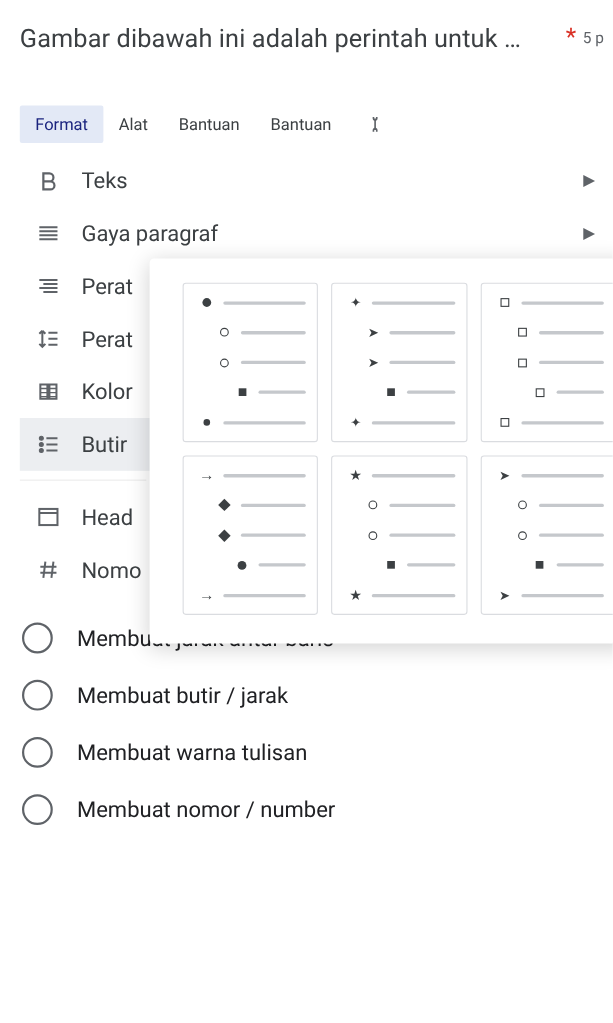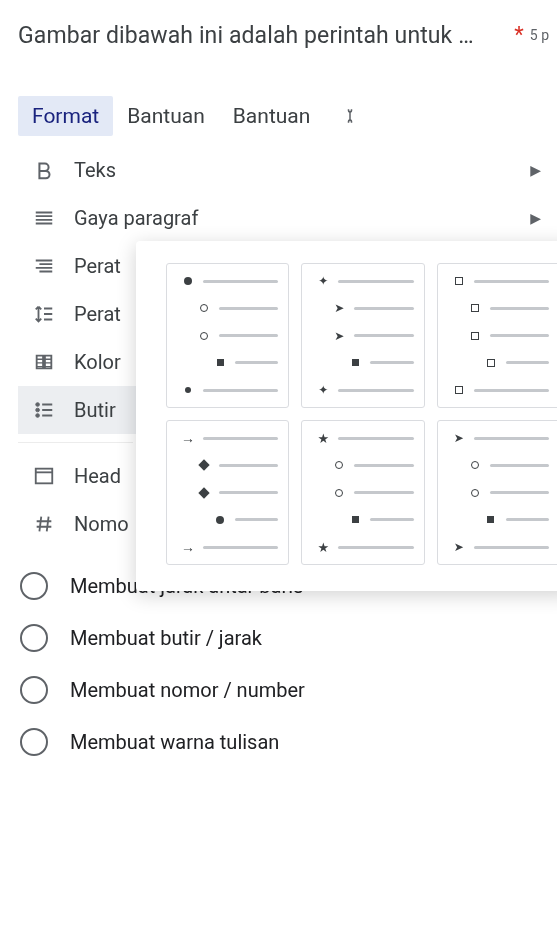--- a/index.html
+++ b/index.html
@@ -15,21 +15,21 @@
   }
   html,body{margin:0;padding:0;background:#fff;font-family:"Google Sans",Roboto,Arial,sans-serif;color:var(--text);}
   .page{width:557px;height:930px;box-sizing:border-box;overflow:hidden;padding:20px 8px 17px 18px;position:relative;}
 
   .q-row{display:flex;align-items:flex-start;gap:10px;}
   .q-text{font-size:23px;line-height:1.4;color:var(--text2);flex:1;letter-spacing:.1px;}
   .q-meta{display:flex;align-items:center;gap:6px;margin-top:4px;white-space:nowrap;}
   .star{color:var(--red);font-size:22px;line-height:1;}
   .pts{color:var(--muted);font-size:14px;}
 
-  .toolbar{margin-top:44px;display:flex;align-items:center;gap:0;font-size:21px;color:#3c4043;}
+  .toolbar{margin-top:44px;display:flex;align-items:center;gap:0;font-size:15px;color:#3c4043;}
   .toolbar .tab{padding:8px 14px;border-radius:2px;cursor:default;}
   .toolbar .tab.active{background:var(--active);color:#1a237e;}
   .insertion-icon{margin-left:12px;display:inline-flex;align-items:center;justify-content:center;width:28px;height:28px;}
   .insertion-icon svg{width:18px;height:22px;fill:#5f6368;}
 
   .menu-wrap{margin-top:10px;position:relative;}
   .menu{display:flex;flex-direction:column;}
   .mitem{display:flex;align-items:center;gap:18px;padding:12px 14px;font-size:20px;color:#3c4043;position:relative;}
   .mitem .micon{width:24px;height:24px;display:inline-flex;align-items:center;justify-content:center;}
   .mitem .micon svg{width:22px;height:22px;fill:#5f6368;stroke:#5f6368;}
@@ -91,20 +91,21 @@
   <div class="q-row">
     <div class="q-text">Gambar dibawah ini adalah perintah untuk …</div>
     <div class="q-meta">
       <span class="star">*</span>
       <span class="pts">5 p</span>
     </div>
   </div>
 
   <div class="toolbar">
     <span class="tab active">Format</span>
+    <span class="tab">Alat</span>
     <span class="tab">Bantuan</span>
     <span class="tab">Bantuan</span>
     <span class="insertion-icon">
       <svg viewBox="0 0 24 24">
           <path d="M9 3h2v2h2V3h2v2a3 3 0 0 1-2 2.83V16.17A3 3 0 0 1 15 19v2h-2v-2h-2v2H9v-2a3 3 0 0 1 2-2.83V7.83A3 3 0 0 1 9 5z"></path>
         </svg>
     </span>
   </div>
 
   <div class="menu-wrap">
@@ -324,21 +325,21 @@
     <label class="opt">
       <span class="radio"></span>
       <span class="opt-label">Membuat jarak antar baris</span>
     </label>
     <label class="opt">
       <span class="radio"></span>
       <span class="opt-label">Membuat butir / jarak</span>
     </label>
     <label class="opt">
       <span class="radio"></span>
-      <span class="opt-label">Membuat nomor / number</span>
+      <span class="opt-label">Membuat warna tulisan</span>
     </label>
     <label class="opt">
       <span class="radio"></span>
-      <span class="opt-label">Membuat warna tulisan</span>
+      <span class="opt-label">Membuat nomor / number</span>
     </label>
   </div>
 
 </div>
 
 </body></html>

